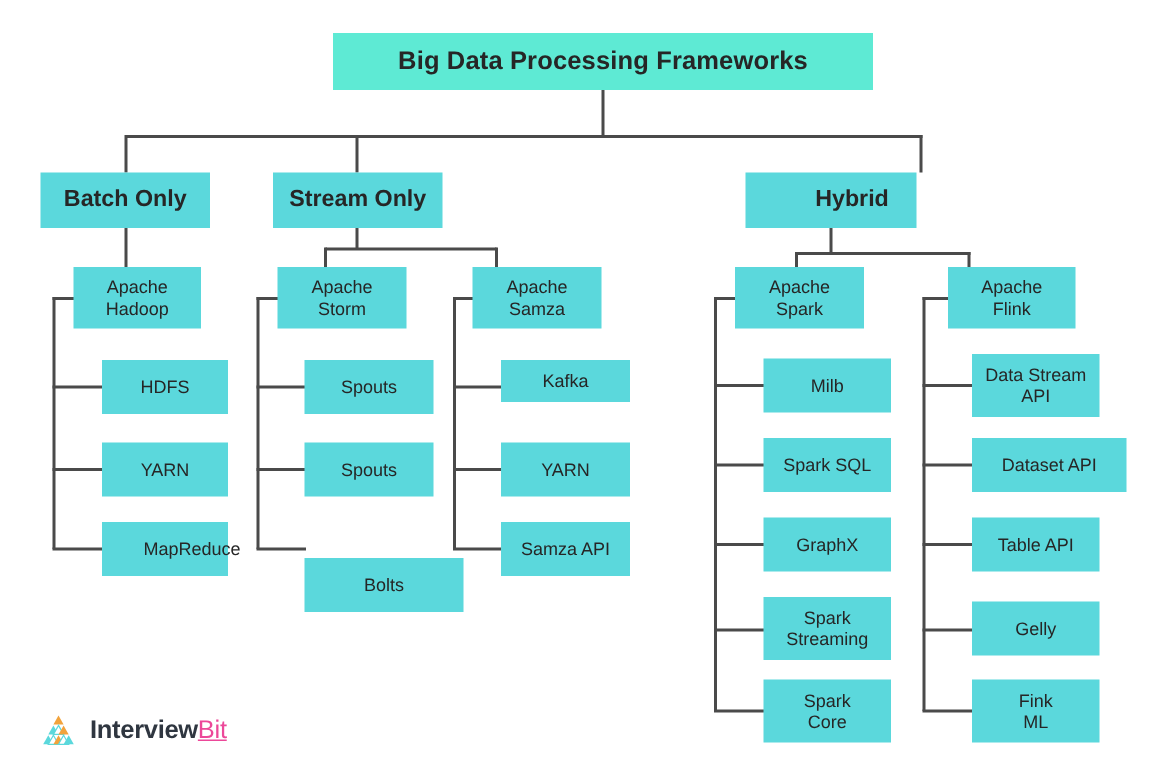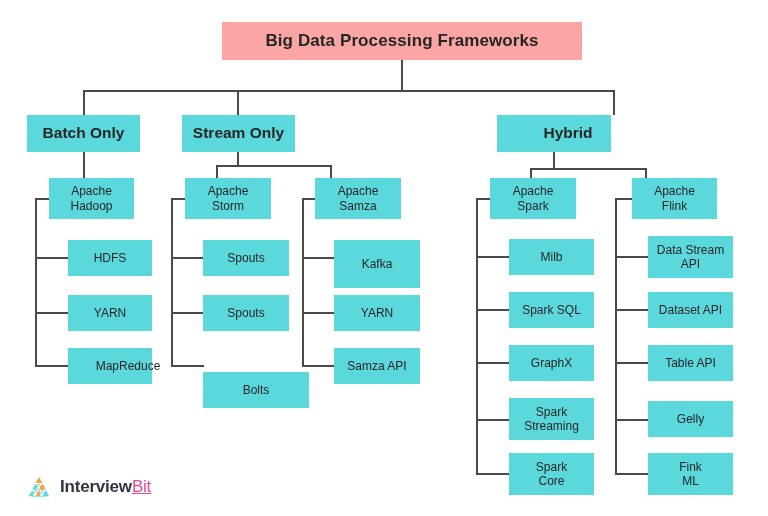--- a/index.html
+++ b/index.html
@@ -17,21 +17,21 @@
     display:flex;
     align-items:center;
     justify-content:center;
     text-align:center;
     color:#262626;
     line-height:1.18;
     white-space:pre-line;
     z-index:3;
   }
   .node.root{
-    background:#fca5a5;
+    background:#5eead4;
     font-size:17px;
     font-weight:bold;
     letter-spacing:.1px;
   }
   .node.l1{
     background:#5bd8dc;
     font-size:15.5px;
     font-weight:bold;
   }
   .node.l2{
@@ -133,35 +133,35 @@
 Flink</div>
 
   <div class="node leaf" style="left:68px;top:240px;width:84px;height:36px;">HDFS</div>
   <div class="node leaf" style="left:68px;top:295px;width:84px;height:36px;">YARN</div>
   <div class="node leaf" style="left:68px;top:348px;width:84px;height:36px;padding-left:36px;">MapReduce</div>
 
   <div class="node leaf" style="left:203px;top:240px;width:86px;height:36px;">Spouts</div>
   <div class="node leaf" style="left:203px;top:295px;width:86px;height:36px;">Spouts</div>
   <div class="node leaf" style="left:203px;top:348px;width:106px;height:36px;margin-top:24px;">Bolts</div>
 
-  <div class="node leaf" style="left:334px;top:240px;width:86px;height:48px;">Kafka</div>
+  <div class="node leaf" style="left:334px;top:240px;width:86px;height:28px;">Kafka</div>
   <div class="node leaf" style="left:334px;top:295px;width:86px;height:36px;">YARN</div>
   <div class="node leaf" style="left:334px;top:348px;width:86px;height:36px;">Samza API</div>
 
   <div class="node leaf" style="left:509px;top:239px;width:85px;height:36px;">Milb</div>
   <div class="node leaf" style="left:509px;top:292px;width:85px;height:36px;">Spark SQL</div>
   <div class="node leaf" style="left:509px;top:345px;width:85px;height:36px;">GraphX</div>
   <div class="node leaf" style="left:509px;top:398px;width:85px;height:42px;">Spark
 Streaming</div>
   <div class="node leaf" style="left:509px;top:453px;width:85px;height:42px;">Spark
 Core</div>
 
   <div class="node leaf" style="left:648px;top:236px;width:85px;height:42px;">Data Stream
 API</div>
-  <div class="node leaf" style="left:648px;top:292px;width:85px;height:36px;">Dataset API</div>
+  <div class="node leaf" style="left:648px;top:292px;width:103px;height:36px;">Dataset API</div>
   <div class="node leaf" style="left:648px;top:345px;width:85px;height:36px;">Table API</div>
   <div class="node leaf" style="left:648px;top:401px;width:85px;height:36px;">Gelly</div>
   <div class="node leaf" style="left:648px;top:453px;width:85px;height:42px;">Fink
 ML</div>
 
   <div id="logo">
     <span id="logo-mark">
       <svg width="30" height="22" viewBox="0 0 30 22" xmlns="http://www.w3.org/2000/svg">
 
         <polygon points="15,1 18.4,7 11.6,7" fill="#f2a33c"></polygon>

